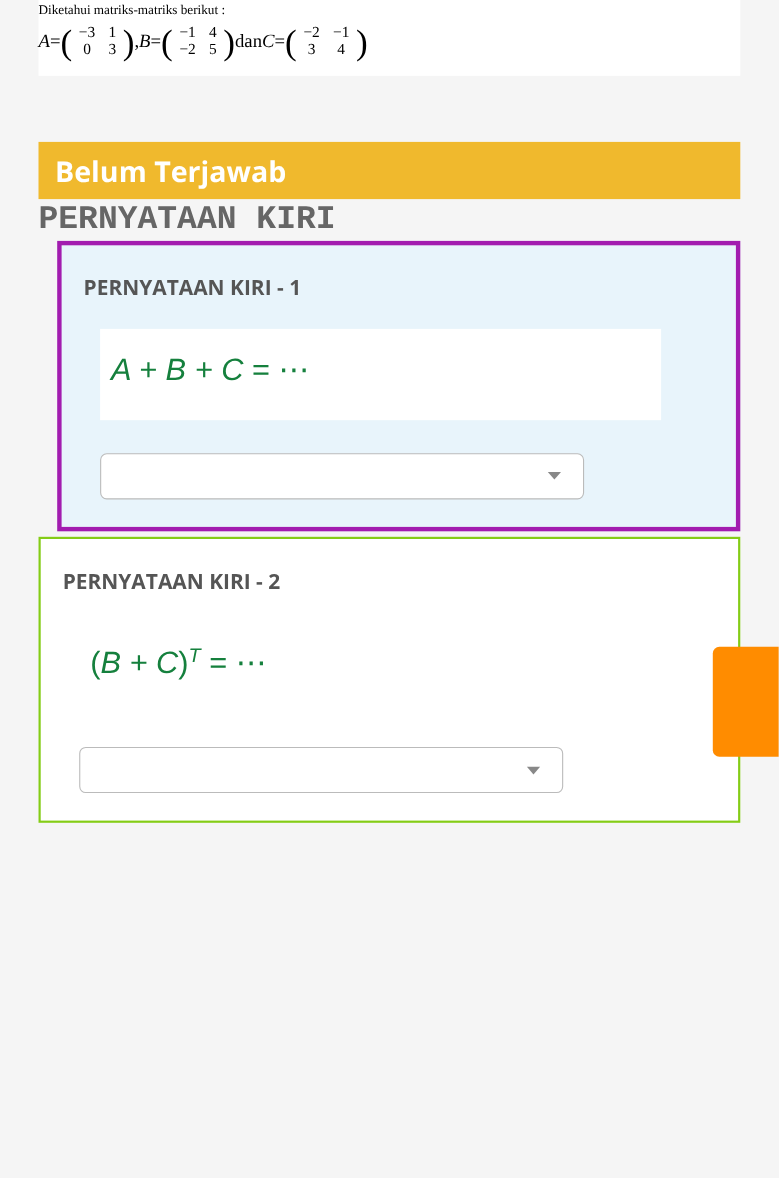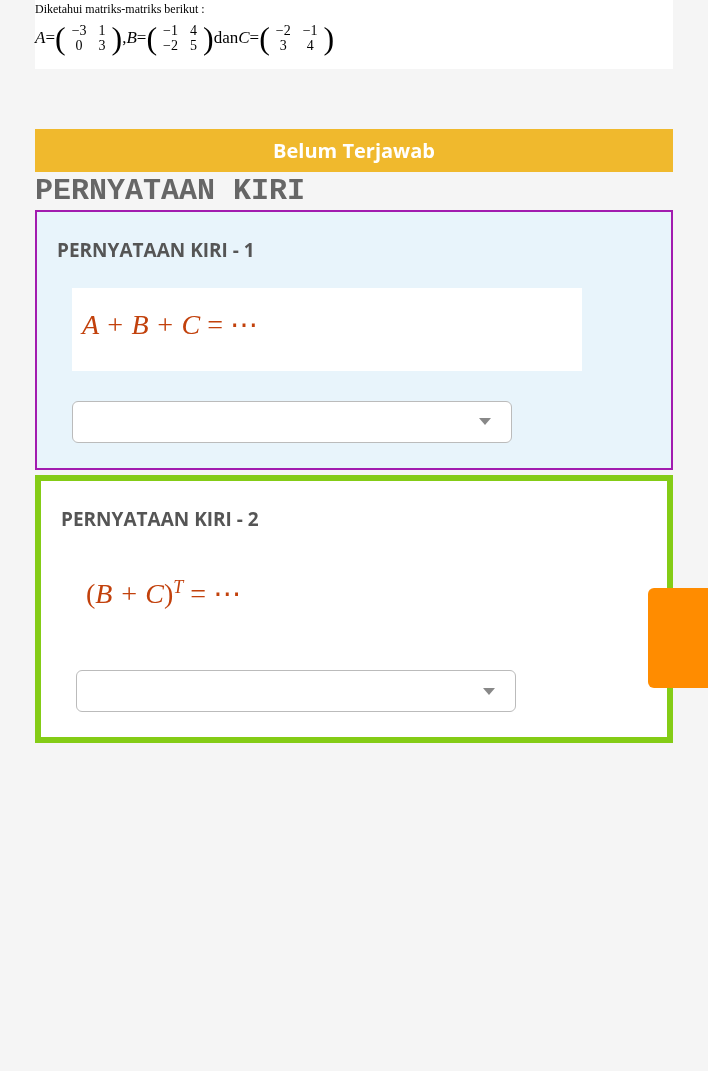--- a/index.html
+++ b/index.html
@@ -56,60 +56,60 @@
       line-height: 0.8;
     }
     .question-area {
       margin: 0 35px;
       margin-top: 60px;
     }
     .status-banner {
       background: #f0b92d;
       color: #fff;
       padding: 8px 15px;
-      font-size: 20px;
+      font-size: 26px;
       font-weight: bold;
       font-family: 'Open Sans', Arial, sans-serif;
-      text-align: center;
     }
     .section-header {
       color: #666;
       font-size: 30px;
       font-weight: bold;
       padding: 2px 0;
       font-family: Liberation Mono, monospace;
     }
     .statement-card {
-      border: 6px solid #84cc16;
+      border: 2px solid #84cc16;
       padding: 25px 20px;
       margin-bottom: 5px;
       background: #fff;
     }
     .statement-card.highlighted {
       background: #e8f4fb;
-      border: 2px solid #a21caf;
+      border: 4px solid #a21caf;
+      margin-left: 17px;
     }
     .statement-title {
       color: #555;
       font-size: 19px;
       font-weight: bold;
       margin-bottom: 25px;
       font-family: 'Open Sans', Arial, sans-serif;
     }
     .formula-box {
       background: #fff;
       margin: 0 0 30px 15px;
       padding: 20px 10px 30px 10px;
       width: 510px;
     }
     .formula {
-      font-family: Liberation Serif, serif;
+      font-family: Liberation Sans, sans-serif;
       font-size: 28px;
       font-style: italic;
-      color: #c2410c;
+      color: #15803d;
     }
     .normal {
       font-style: normal;
     }
     .sup {
       font-size: 18px;
       vertical-align: super;
       font-style: italic;
     }
     .dots {

